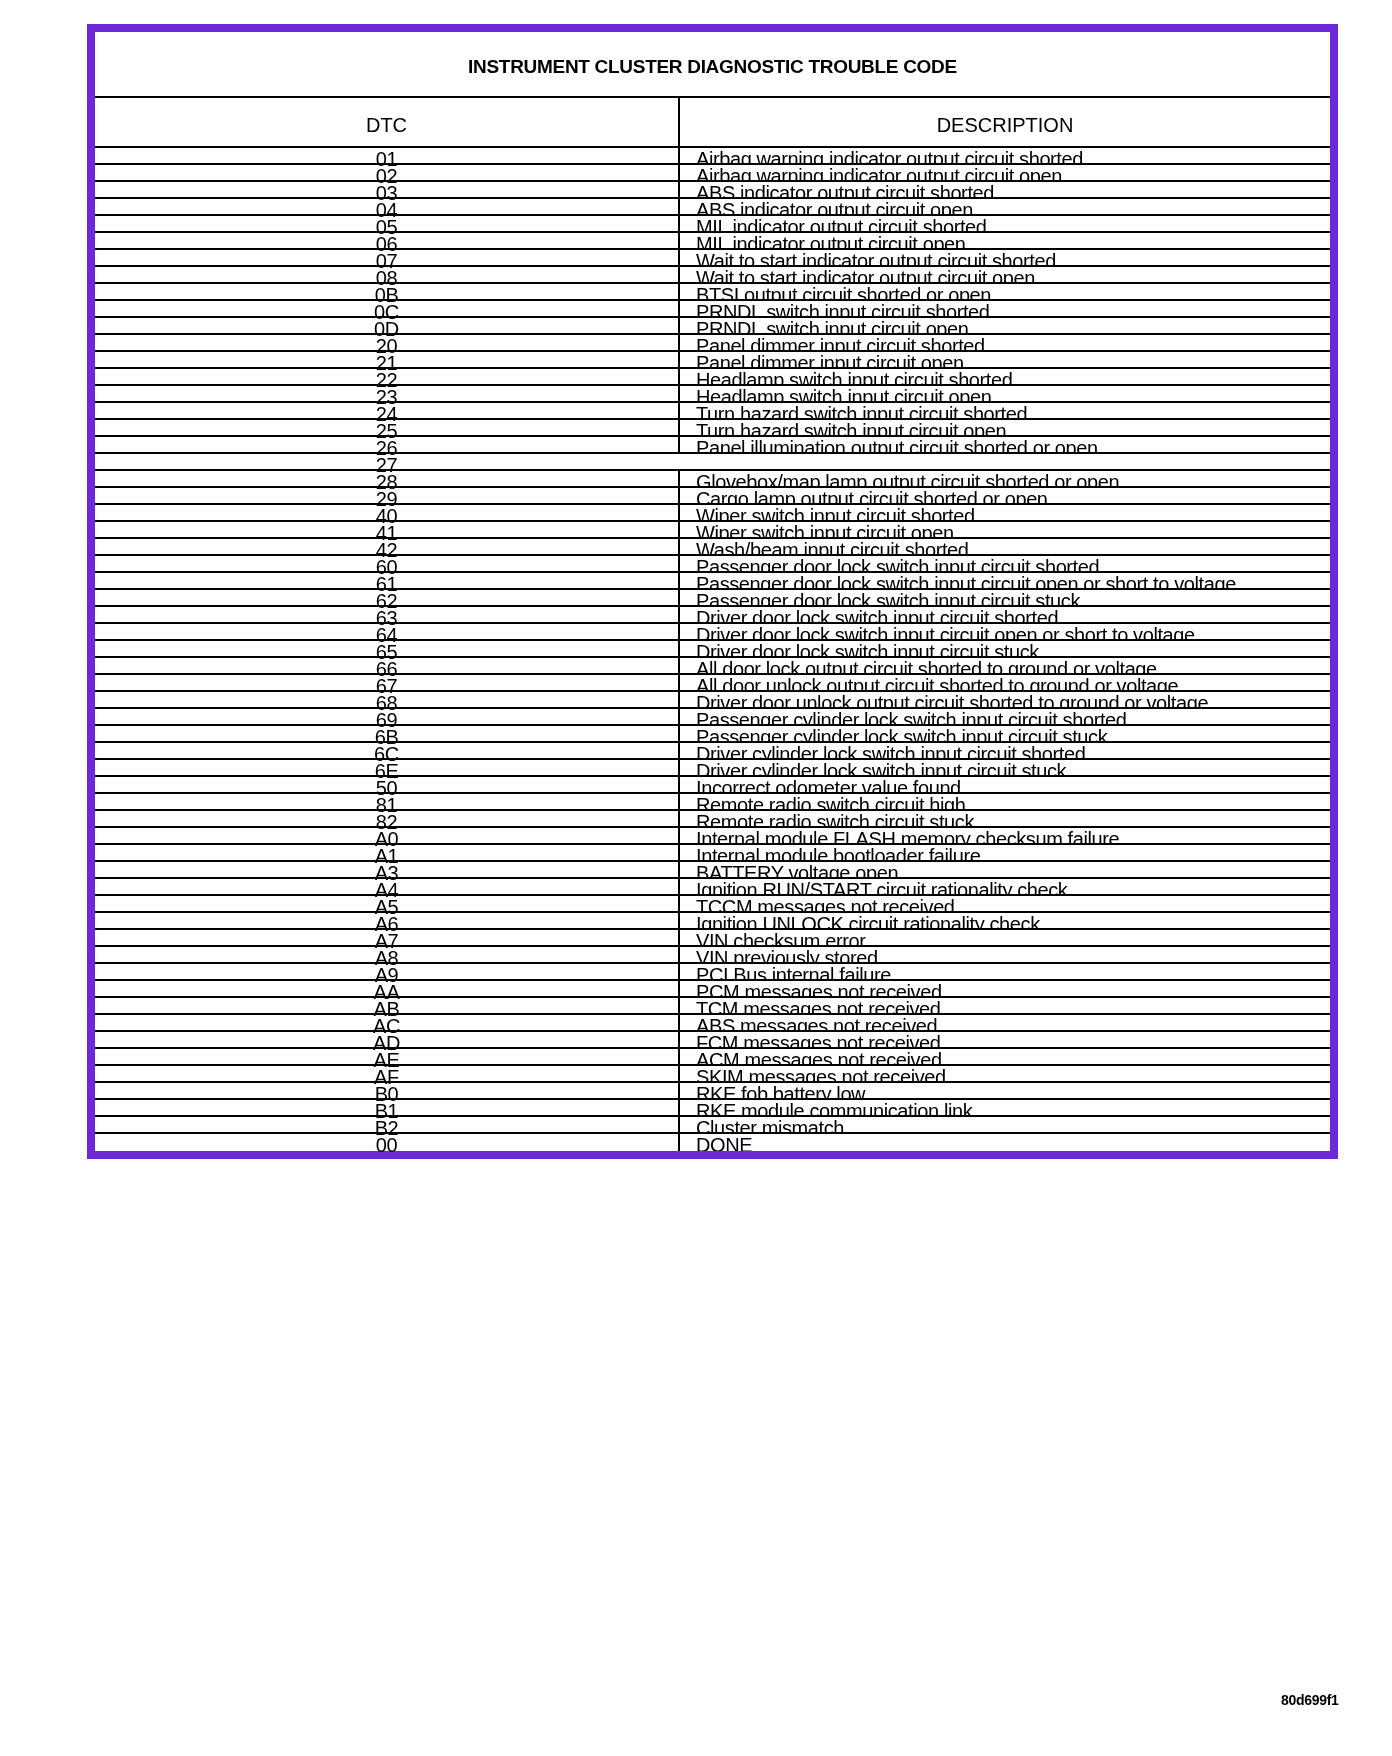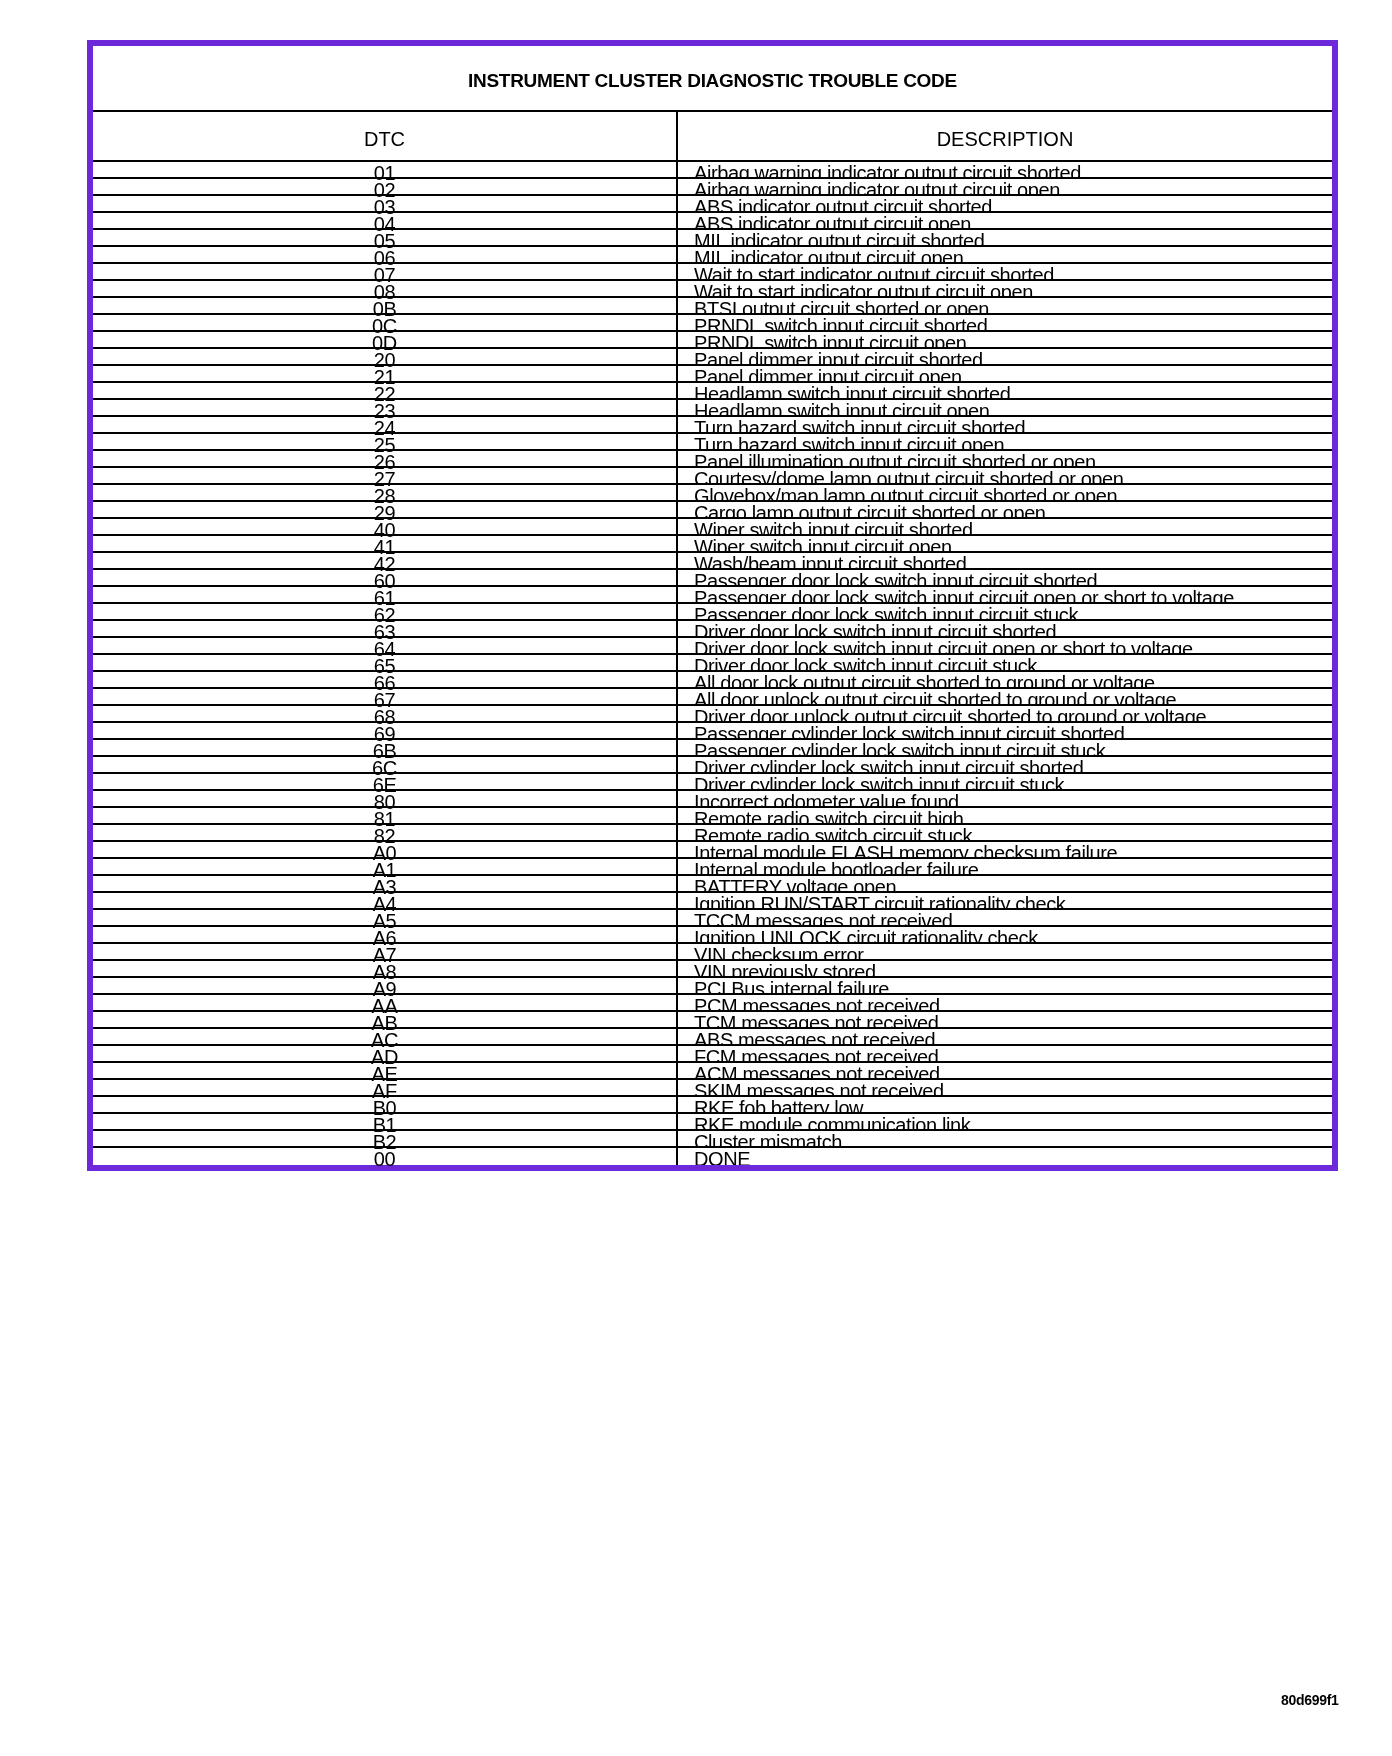--- a/index.html
+++ b/index.html
@@ -11,23 +11,23 @@
       width: 1392px;
       height: 1756px;
       position: relative;
       font-family: "Liberation Sans", sans-serif;
       color: #000;
       overflow: hidden;
     }
     .dtc-table {
       position: absolute;
       left: 87px;
-      top: 40px;
+      top: 24px;
       width: 1251px;
-      border: 6px solid #6d28d9;
+      border: 8px solid #6d28d9;
       box-sizing: border-box;
     }
     .title-row {
       height: 66px;
       border-bottom: 2px solid #000;
       display: flex;
       align-items: center;
       justify-content: center;
       font-weight: bold;
       font-size: 19px;
@@ -172,21 +172,20 @@
       <div class="row">
         <div class="col-dtc">25</div>
         <div class="col-desc">Turn hazard switch input circuit open</div>
       </div>
       <div class="row">
         <div class="col-dtc">26</div>
         <div class="col-desc">Panel illumination output circuit shorted or open</div>
       </div>
       <div class="row">
         <div class="col-dtc">27</div>
-        <div class="col-desc">Courtesy/dome lamp output circuit shorted or open</div>
       </div>
       <div class="row">
         <div class="col-dtc">28</div>
         <div class="col-desc">Glovebox/map lamp output circuit shorted or open</div>
       </div>
       <div class="row">
         <div class="col-dtc">29</div>
         <div class="col-desc">Cargo lamp output circuit shorted or open</div>
       </div>
       <div class="row">
@@ -247,21 +246,21 @@
       </div>
       <div class="row">
         <div class="col-dtc">6C</div>
         <div class="col-desc">Driver cylinder lock switch input circuit shorted</div>
       </div>
       <div class="row">
         <div class="col-dtc">6E</div>
         <div class="col-desc">Driver cylinder lock switch input circuit stuck</div>
       </div>
       <div class="row">
-        <div class="col-dtc">80</div>
+        <div class="col-dtc">50</div>
         <div class="col-desc">Incorrect odometer value found</div>
       </div>
       <div class="row">
         <div class="col-dtc">81</div>
         <div class="col-desc">Remote radio switch circuit high</div>
       </div>
       <div class="row">
         <div class="col-dtc">82</div>
         <div class="col-desc">Remote radio switch circuit stuck</div>
       </div>

